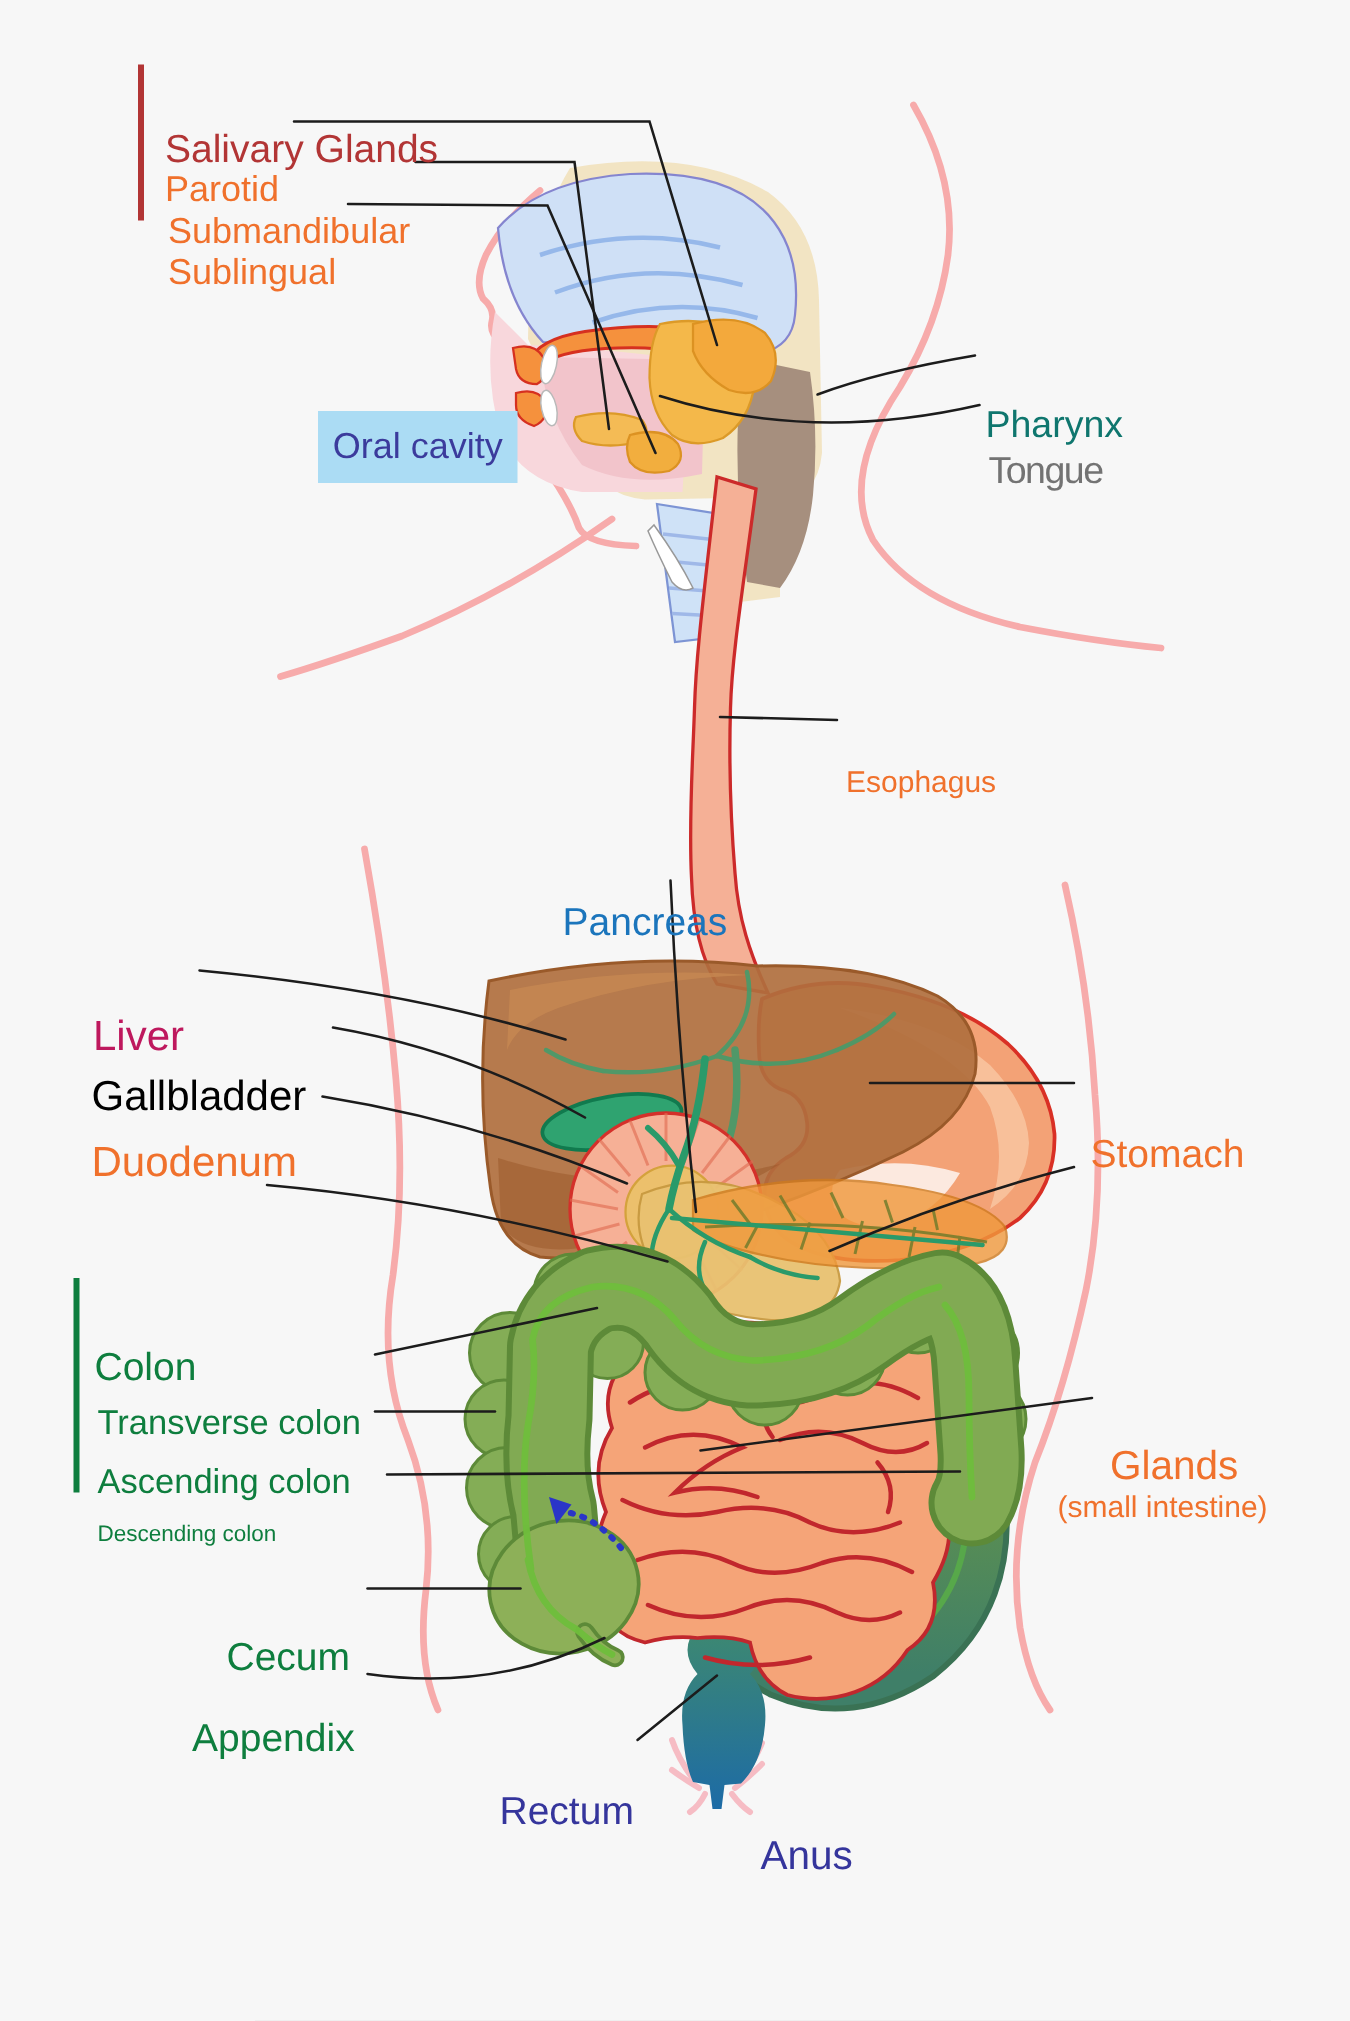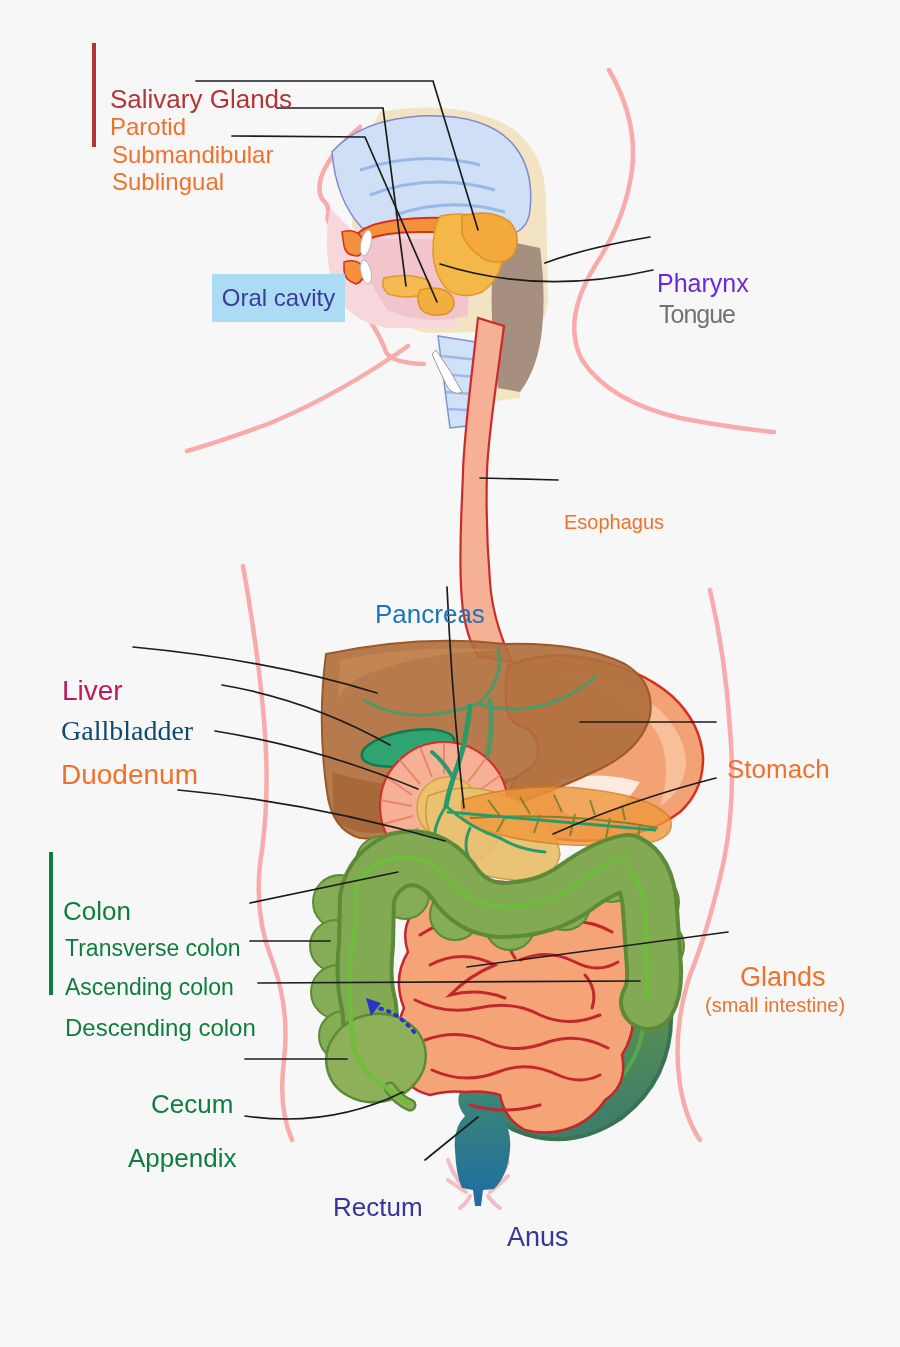--- a/index.html
+++ b/index.html
@@ -229,35 +229,35 @@
 </svg>
 
 <div class="bar" style="left:92px;top:43px;width:4px;height:104px;background:#b23535;"></div>
 <div class="lbl" style="left: 110px; top: 41px; font-size: 26px; color: rgb(178, 53, 53);">Salivary Glands</div>
 <div class="lbl" style="left: 110px; top: 70px; font-size: 24px; color: rgb(240, 113, 44);">Parotid</div>
 <div class="lbl" style="left: 112px; top: 98px; font-size: 24px; color: rgb(240, 113, 44);">Submandibular</div>
 <div class="lbl" style="left: 112px; top: 125px; font-size: 24px; color: rgb(240, 113, 44);">Sublingual</div>
 
 <div class="lbl box" style="left: 212px; top: 230px; width: 133px; height: 48px; font-size: 24px; line-height: 48px; text-align: center; color: rgb(59, 59, 156); background: rgb(171, 220, 244);">Oral cavity</div>
 
-<div class="lbl" style="left: 657px; top: 226px; font-size: 25px; color: #6d28d9;">Pharynx</div>
+<div class="lbl" style="left: 657px; top: 226px; font-size: 25px; color: #0f766e;">Pharynx</div>
 <div class="lbl" style="left: 659px; top: 257px; font-size: 25px; letter-spacing: -1px; color: #737373;">Tongue</div>
 
 <div class="lbl" style="left: 564px; top: 468px; font-size: 20px; color: rgb(240, 113, 44);">Esophagus</div>
 <div class="lbl" style="left: 375px; top: 556px; font-size: 26px; color: rgb(27, 117, 188);">Pancreas</div>
 <div class="lbl" style="left: 62px; top: 632px; font-size: 28px; color: #be185d;">Liver</div>
-<div class="lbl" style="left: 61px; top: 672px; font-size: 28px; color: #0c4a6e; font-family: Liberation Serif, serif;">Gallbladder</div>
+<div class="lbl" style="left: 61px; top: 672px; font-size: 28px; color: #000000;">Gallbladder</div>
 <div class="lbl" style="left: 61px; top: 716px; font-size: 28px; color: rgb(240, 113, 44);">Duodenum</div>
 <div class="lbl" style="left: 727px; top: 711px; font-size: 26px; color: rgb(240, 113, 44);">Stomach</div>
 
 <div class="bar" style="left:49px;top:852px;width:4px;height:143px;background:#0e7e3e;"></div>
 <div class="lbl" style="left: 63px; top: 853px; font-size: 26px; color: rgb(14, 126, 62);">Colon</div>
 <div class="lbl" style="left: 65px; top: 892px; font-size: 23px; color: rgb(14, 126, 62);">Transverse colon</div>
 <div class="lbl" style="left: 65px; top: 931px; font-size: 23px; color: rgb(14, 126, 62);">Ascending colon</div>
-<div class="lbl" style="left: 65px; top: 971px; font-size: 24px; color: rgb(14, 126, 62);">Descending colon</div>
+<div class="lbl" style="left: 65px; top: 971px; font-size: 15px; color: rgb(14, 126, 62);">Descending colon</div>
 
 <div class="lbl" style="left: 740px; top: 919px; font-size: 27px; color: rgb(240, 113, 44);">Glands</div>
 <div class="lbl" style="left: 705px; top: 951px; font-size: 20px; color: rgb(240, 113, 44);">(small intestine)</div>
 
 <div class="lbl" style="left: 151px; top: 1046px; font-size: 26px; color: rgb(14, 126, 62);">Cecum</div>
 <div class="lbl" style="left: 128px; top: 1100px; font-size: 26px; color: rgb(14, 126, 62);">Appendix</div>
 <div class="lbl" style="left: 333px; top: 1149px; font-size: 26px; color: rgb(53, 53, 156);">Rectum</div>
 <div class="lbl" style="left: 507px; top: 1179px; font-size: 27px; color: rgb(53, 53, 156);">Anus</div>
 
 </div>

